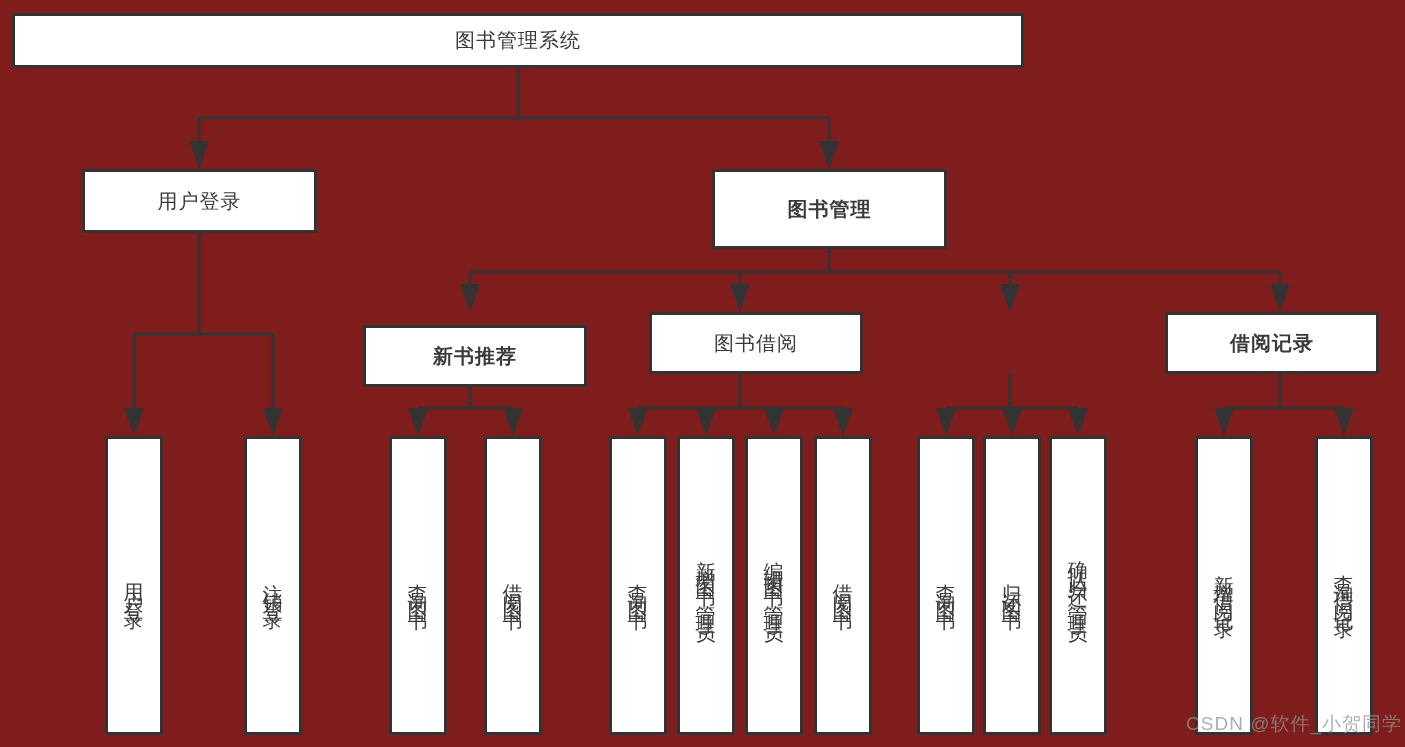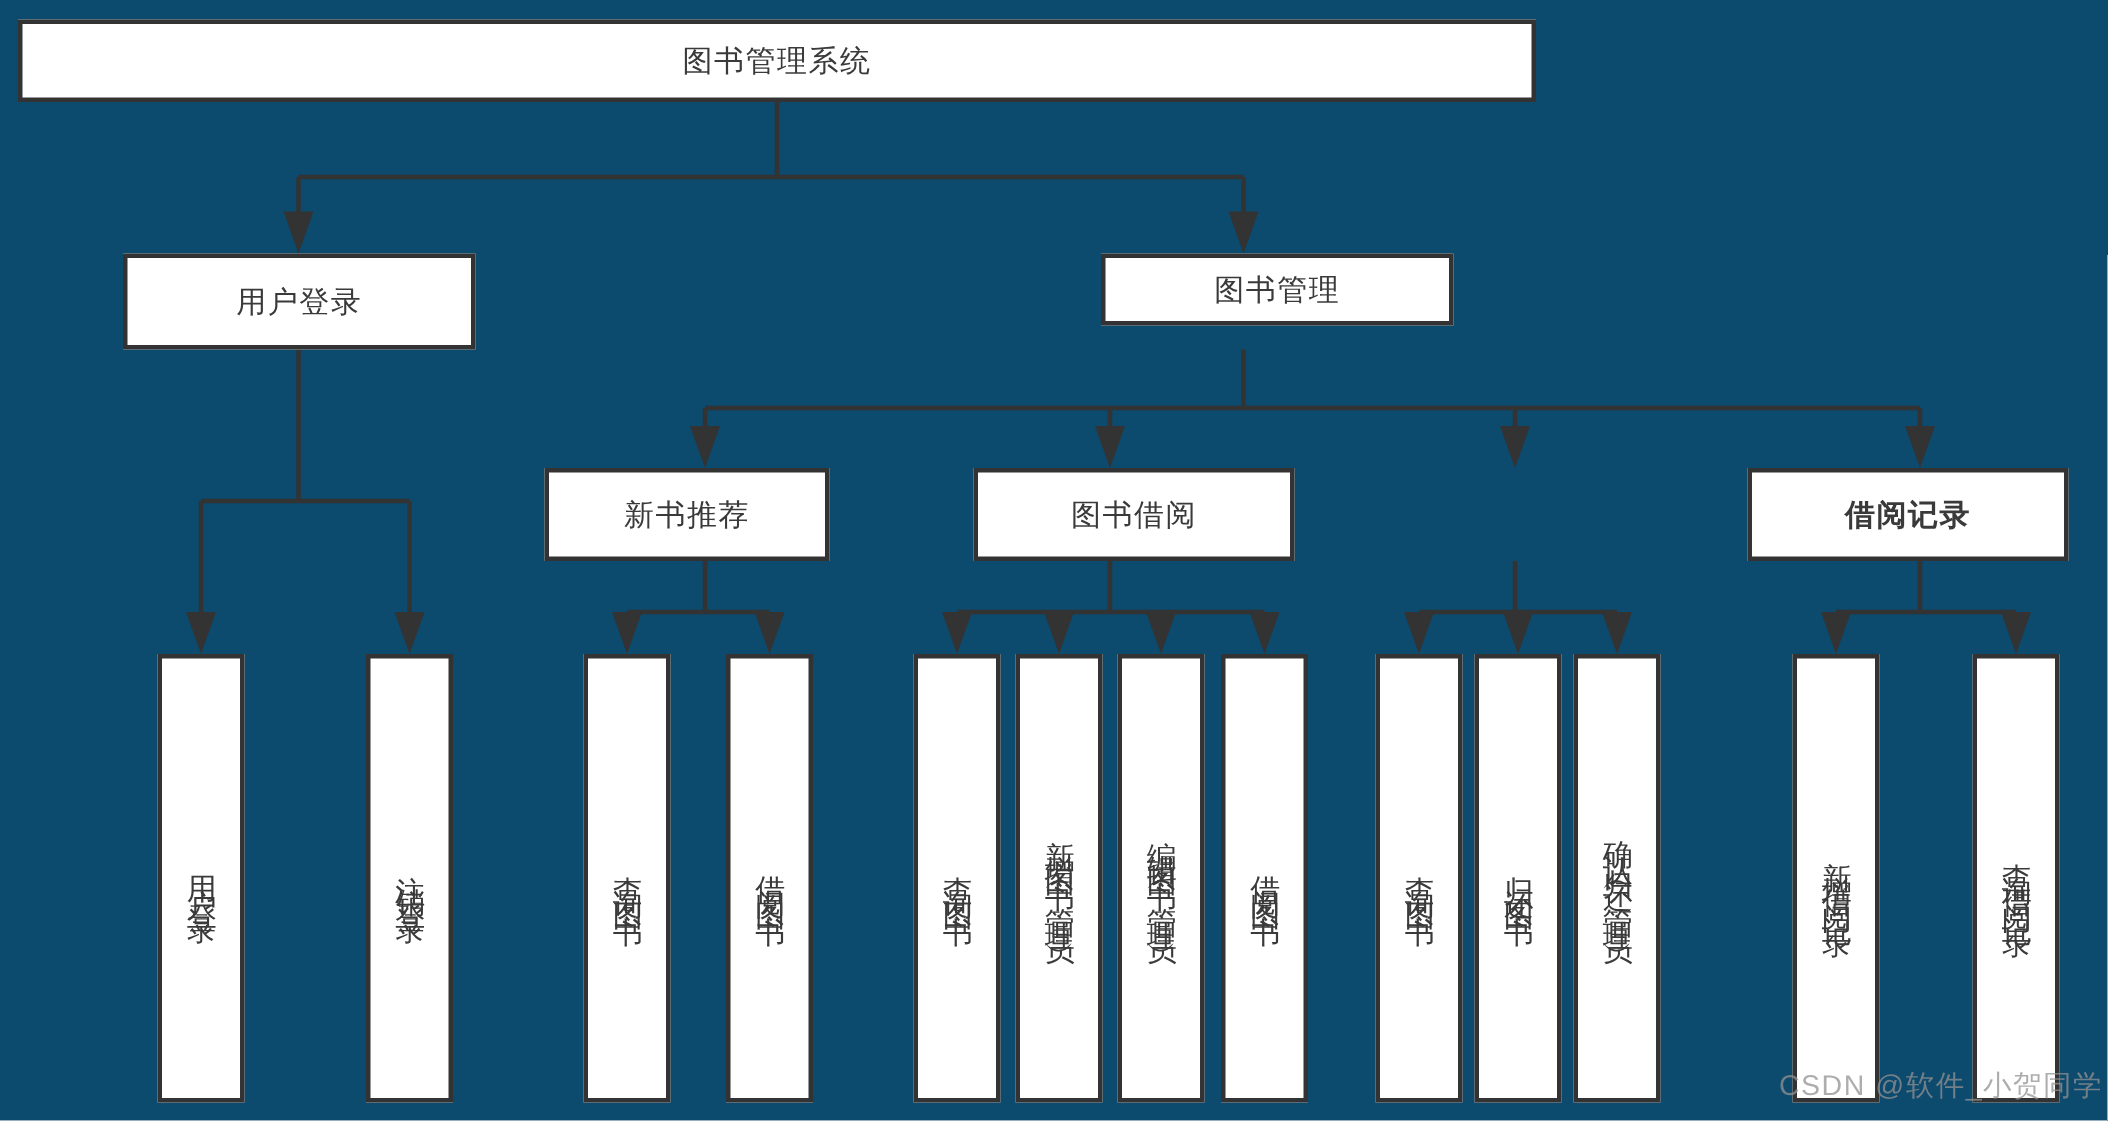--- a/index.html
+++ b/index.html
@@ -1,20 +1,20 @@
 <!DOCTYPE html>
 <html><head>
 <meta charset="utf-8">
 <style>
   html, body { margin: 0; padding: 0; background: #ffffff; }
   #canvas {
     position: relative;
     width: 1405px;
     height: 747px;
-    background: #0c4a6e;
+    background: #7f1d1d;
     overflow: hidden;
     font-family: "Liberation Sans", "DejaVu Sans", sans-serif;
   }
   svg.connectors { position: absolute; left: 0; top: 0; z-index: 1; }
   .box {
     position: absolute;
     box-sizing: border-box;
     border: 3px solid #333333;
     background: #ffffff;
     display: flex;
@@ -87,25 +87,25 @@
     </g>
   </svg>
 
   <div class="box h" style="left:12px; top:13px; width:1012px; height:55px;">
     <span>图书管理系统</span>
   </div>
 
   <div class="box h" style="left:82px; top:169px; width:235px; height:64px;">
     <span>用户登录</span>
   </div>
-  <div class="box h" style="left:734px; top:169px; width:235px; height:48px;">
+  <div class="box h" style="left:712px; top:169px; width:235px; height:80px;font-weight:bold;">
     <span>图书管理</span>
   </div>
 
-  <div class="box h" style="left:363px; top:312px; width:190px; height:62px;">
+  <div class="box h" style="left:363px; top:325px; width:224px; height:62px;font-weight:bold;">
     <span>新书推荐</span>
   </div>
   <div class="box h" style="left:649px; top:312px; width:214px; height:62px;">
     <span>图书借阅</span>
   </div>
   <div class="box h" style="left:1165px; top:312px; width:214px; height:62px;font-weight:bold;">
     <span>借阅记录</span>
   </div>
 
   <div class="box v" style="left:105px; top:436px; width:58px; height:299px;">

